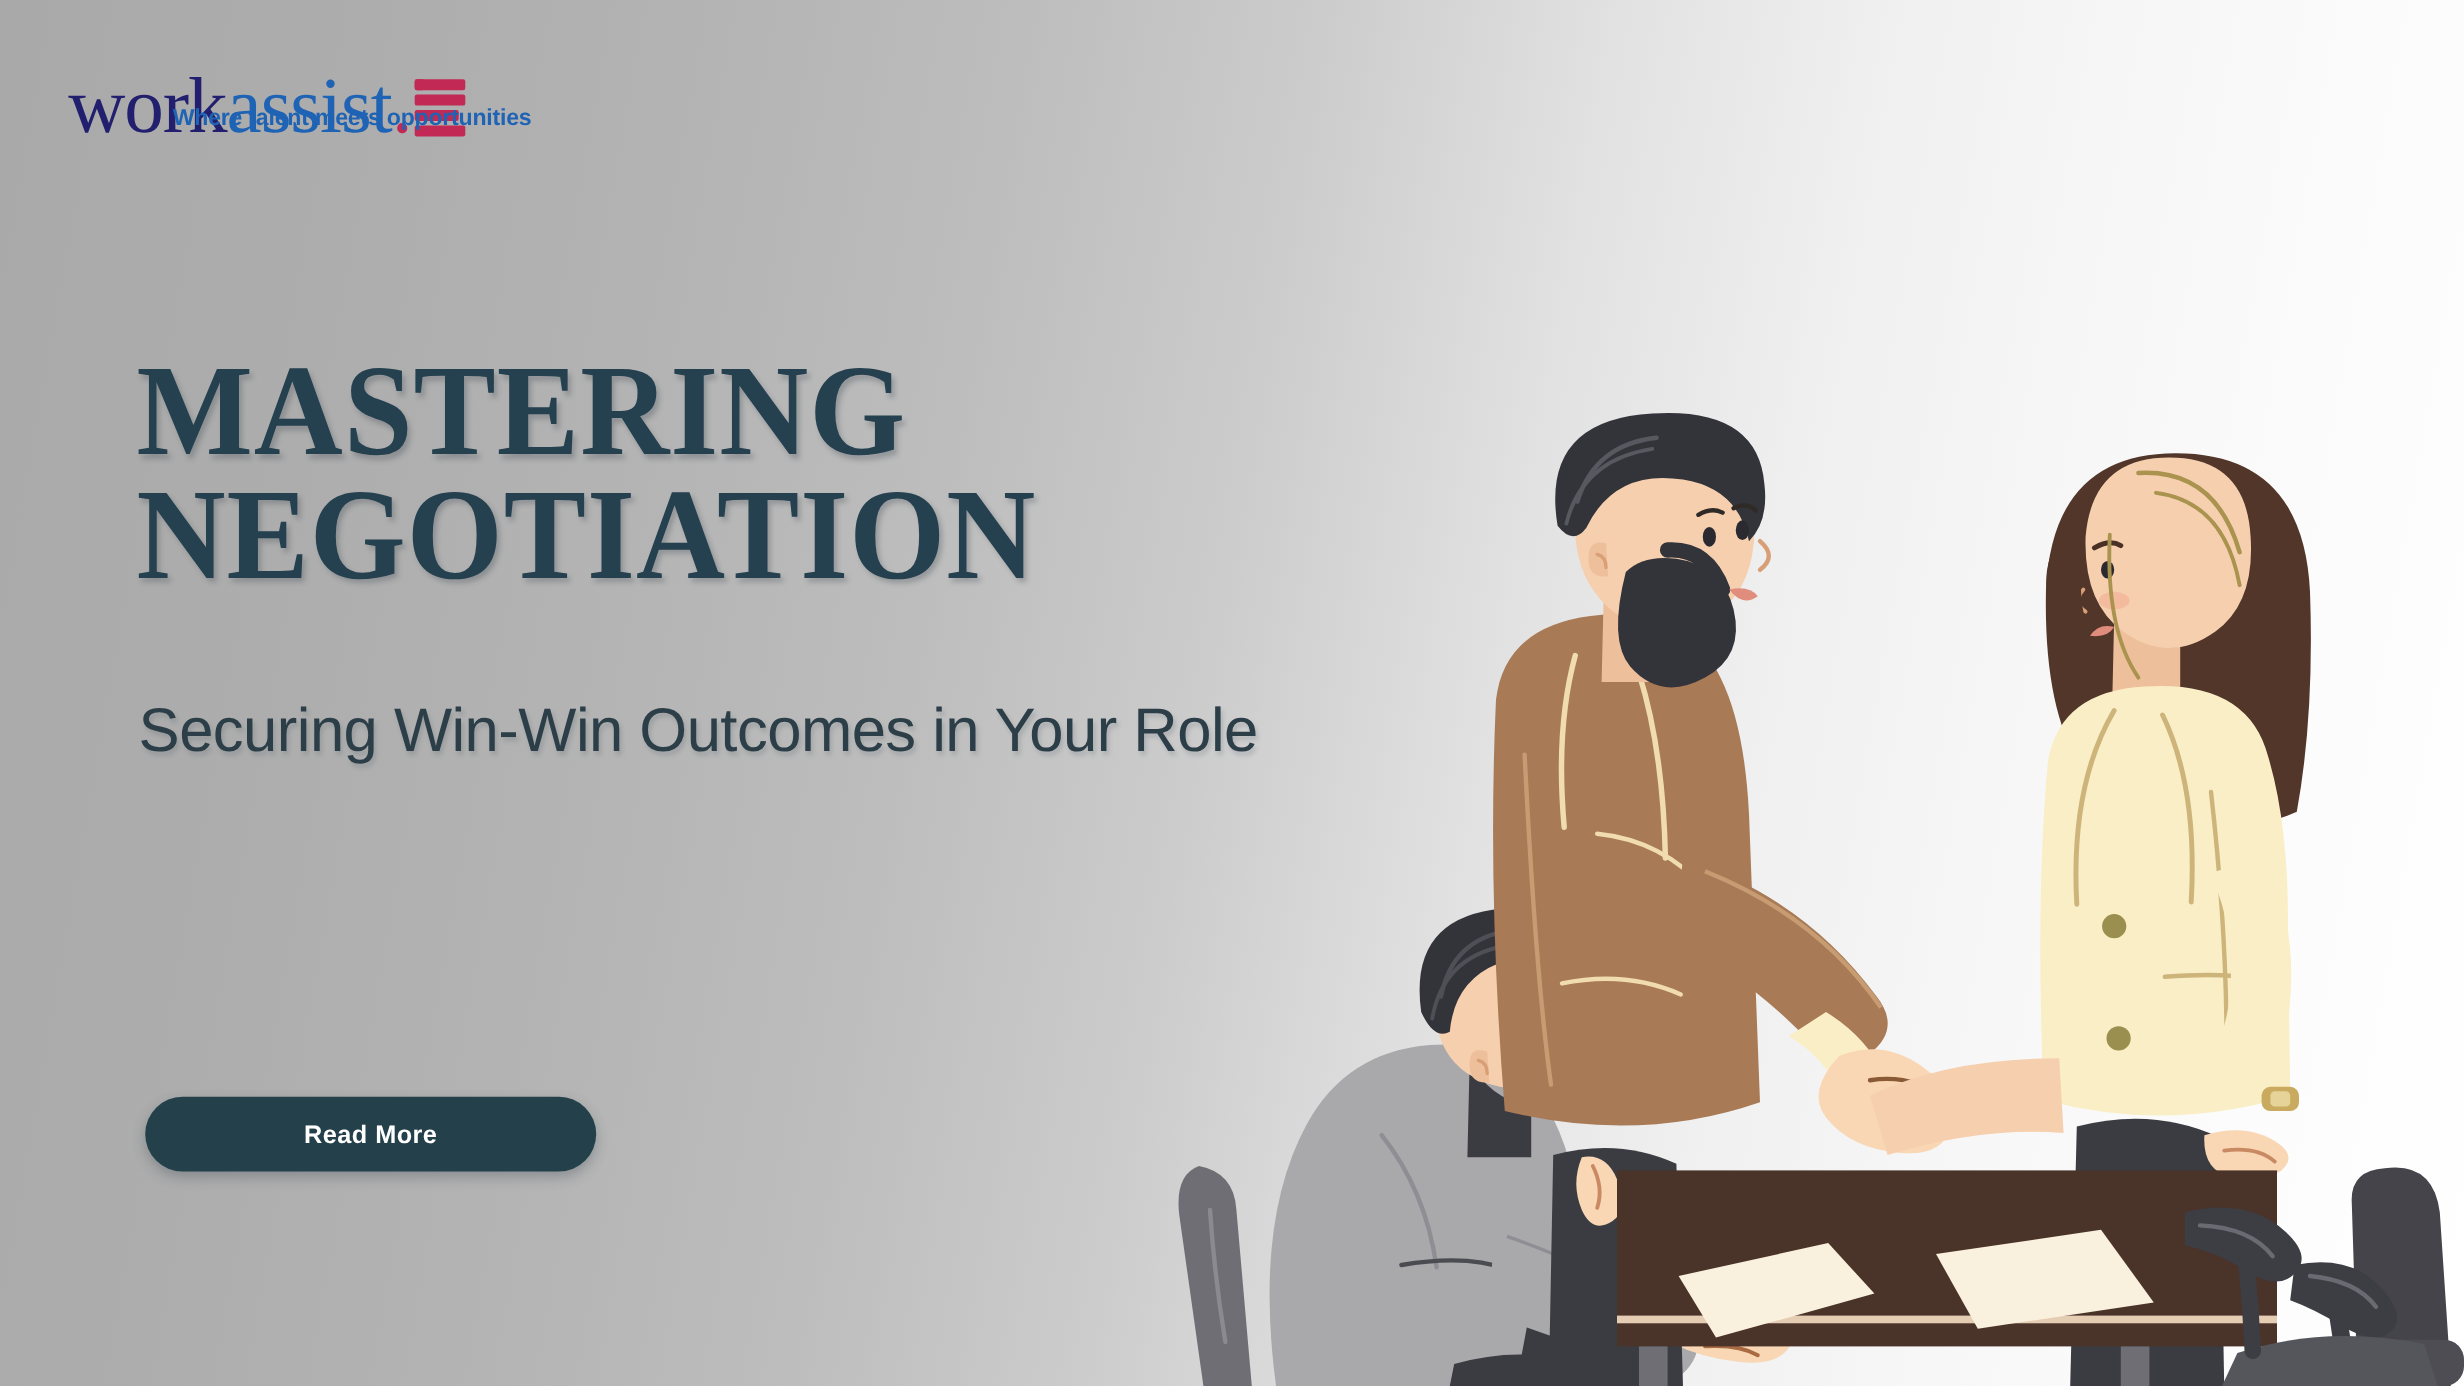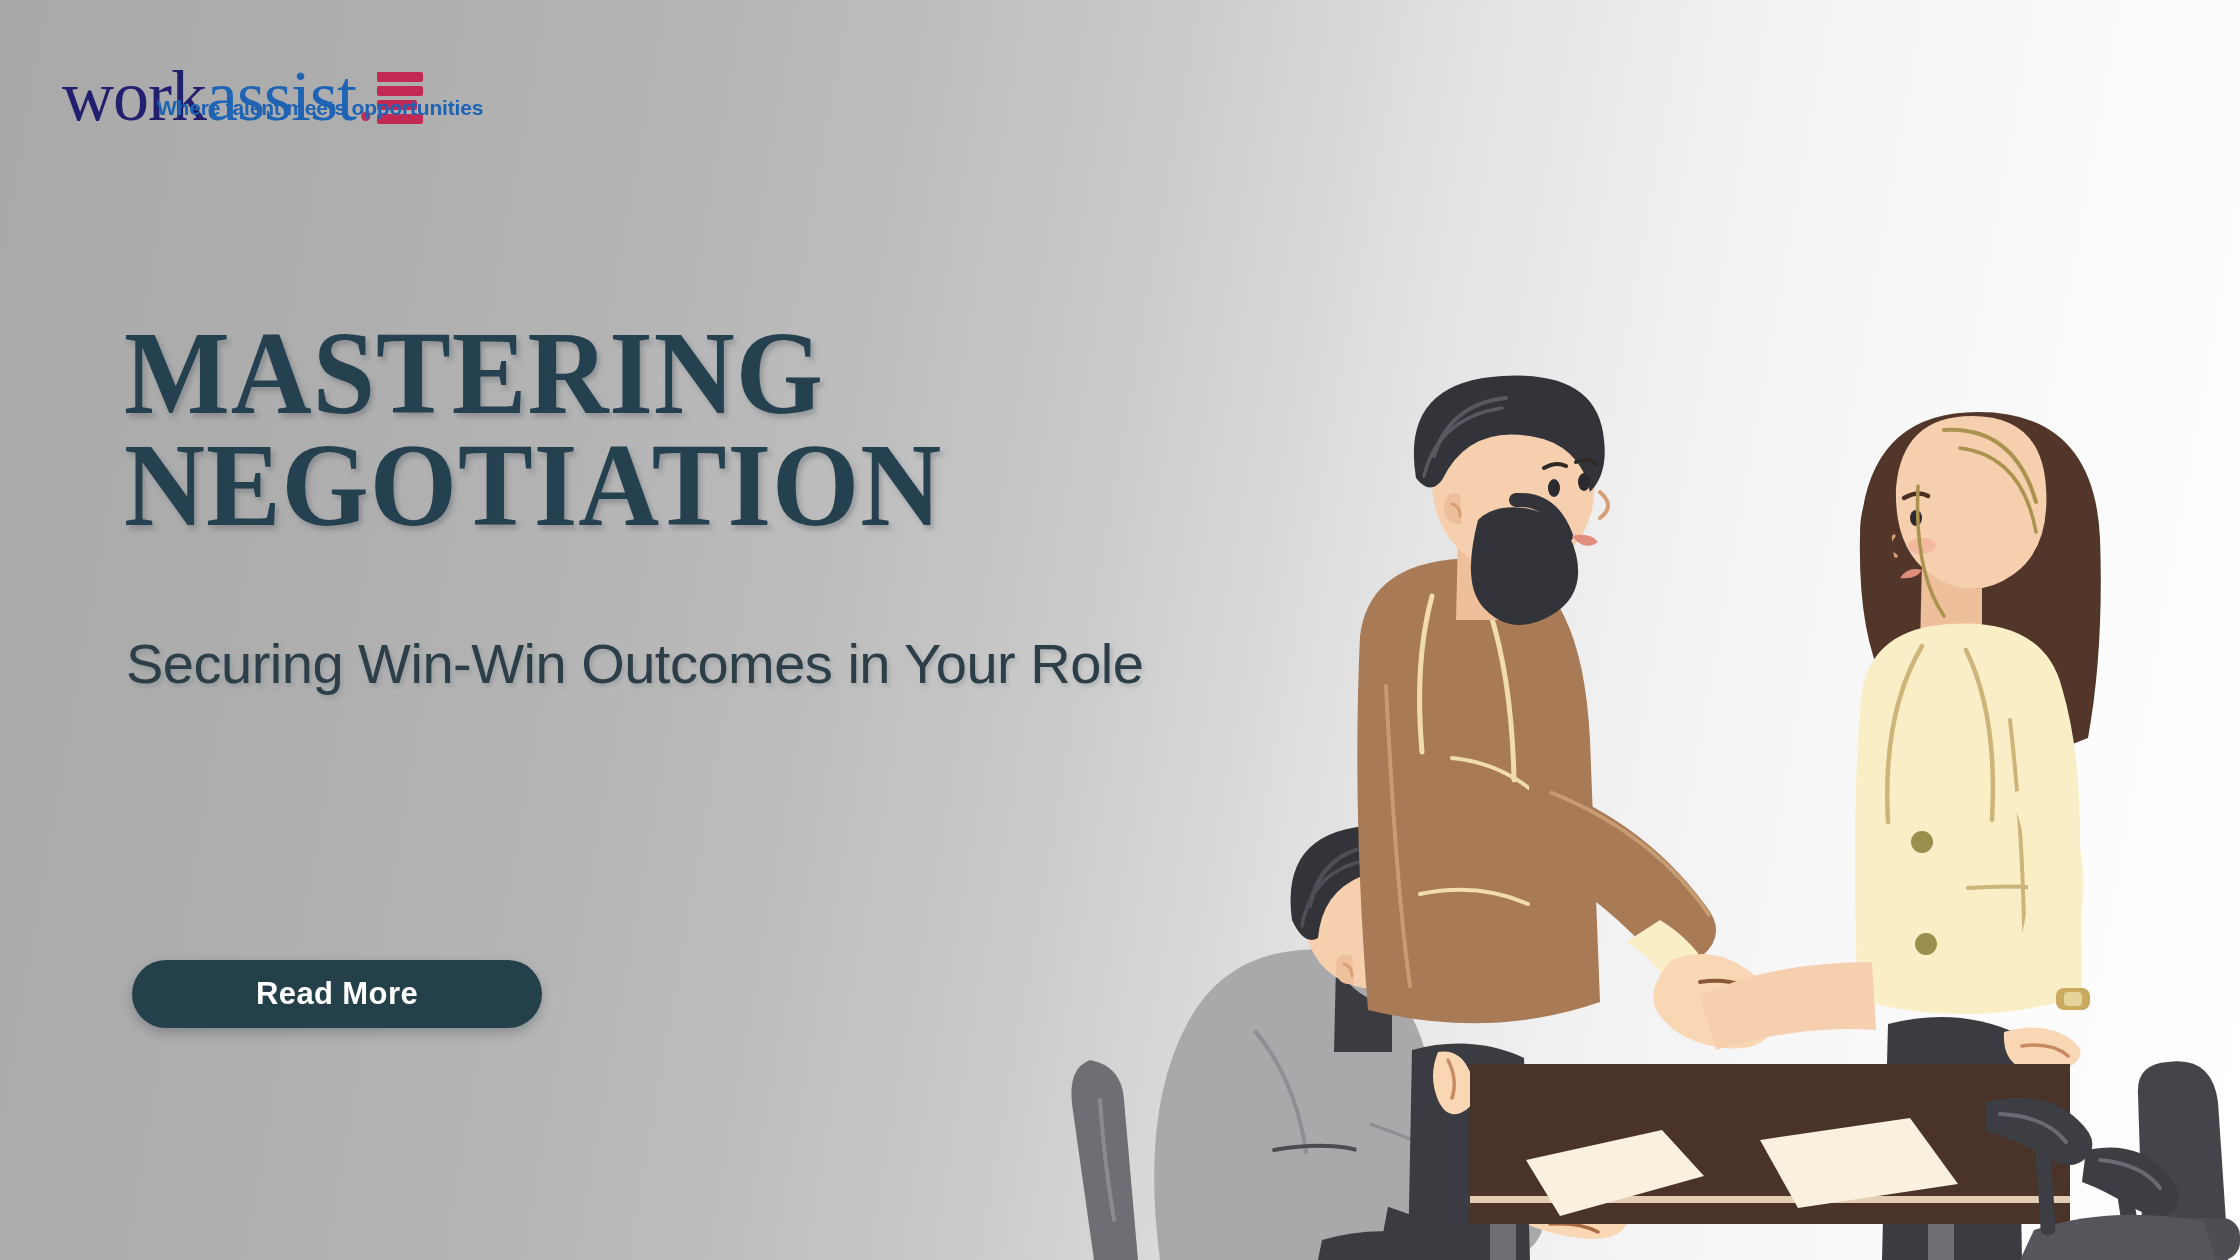--- a/index.html
+++ b/index.html
@@ -86,27 +86,27 @@
     position:absolute; left:126px; top:620px; width:1060px;
     font-family:"Liberation Sans", sans-serif;
     font-size:56px; line-height:88px; font-weight:400;
     color:#2c3e47;
     text-shadow:2px 3px 4px rgba(70,80,90,0.22);
     letter-spacing:-0.5px;
   }
 
   
   #read-more{
-    position:absolute; left:132px; top:960px;
+    position:absolute; left:132px; top:997px;
     width:410px; height:68px;
     background:#24404a;
     border:none; border-radius:40px;
     color:#ffffff;
     font-family:"Liberation Sans", sans-serif;
-    font-size:31px; font-weight:bold;
+    font-size:23px; font-weight:bold;
     letter-spacing:0.4px;
     cursor:pointer;
     box-shadow:0 5px 12px rgba(40,55,65,0.30);
   }
 
   
   #illustration{
     position:absolute; right:0; bottom:0;
     width:1180px; height:900px;
   }

